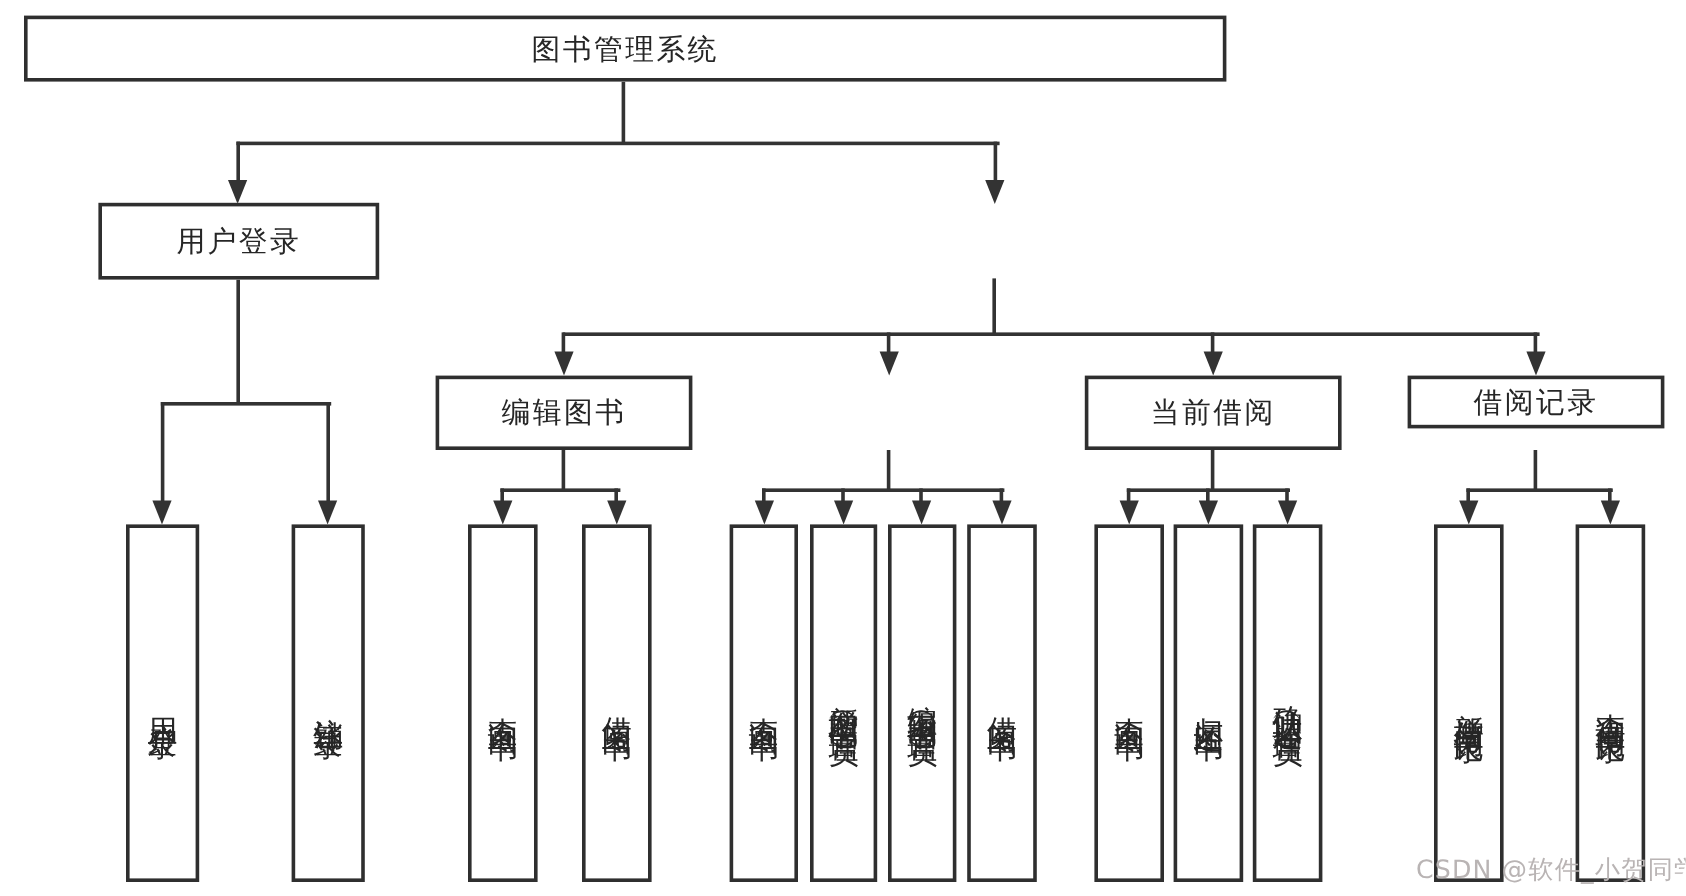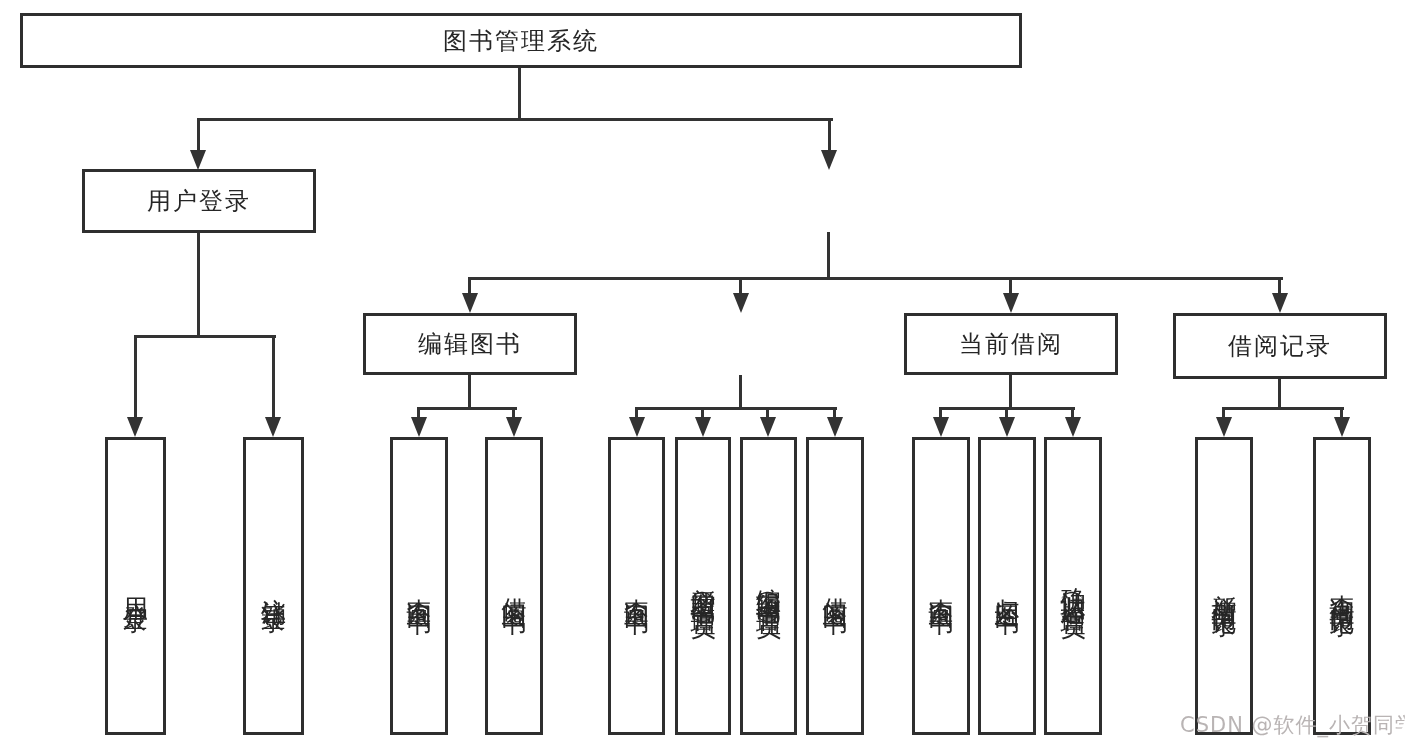--- a/index.html
+++ b/index.html
@@ -126,21 +126,21 @@
   <div class="box" style="left:82px; top:169px; width:234px; height:64px;">
     <span class="hlabel">用户登录</span>
   </div>
 
   <div class="box" style="left:363px; top:313px; width:214px; height:62px;">
     <span class="hlabel">编辑图书</span>
   </div>
   <div class="box" style="left:904px; top:313px; width:214px; height:62px;justify-content:center;">
     <span class="hlabel">当前借阅</span>
   </div>
-  <div class="box" style="left:1173px; top:313px; width:214px; height:66px;">
+  <div class="box" style="left:1173px; top:313px; width:214px; height:44px;">
     <span class="hlabel">借阅记录</span>
   </div>
 
   <div class="box" style="left:105px; top:437px; width:61px; height:298px;">
     <span class="vlabel">用户登录</span>
   </div>
   <div class="box" style="left:243px; top:437px; width:61px; height:298px;">
     <span class="vlabel">注销登录</span>
   </div>
 

